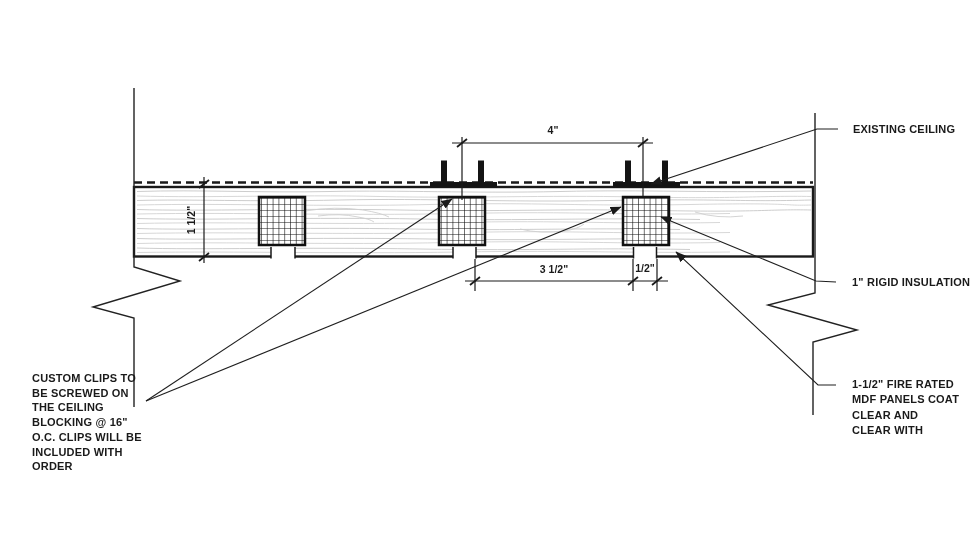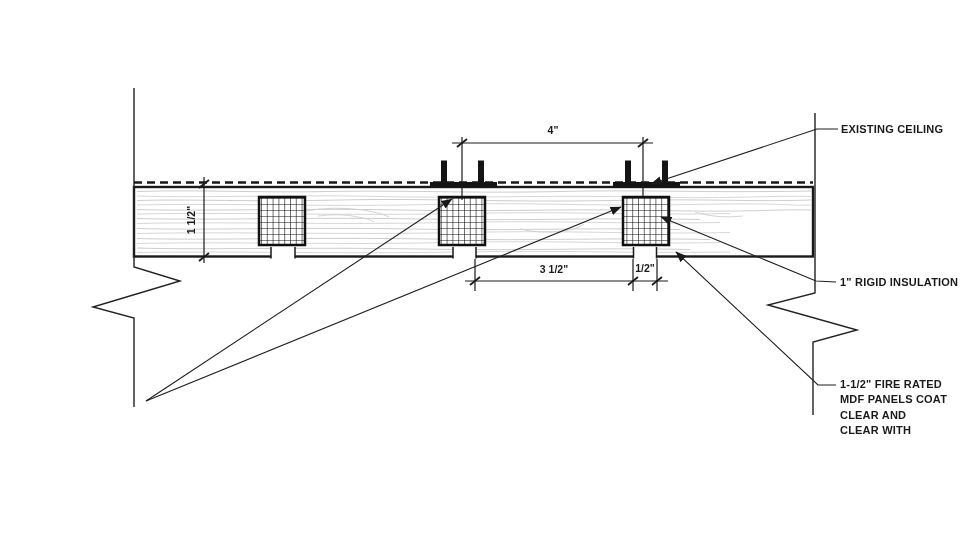--- a/index.html
+++ b/index.html
@@ -3,21 +3,21 @@
 <meta charset="utf-8">
 <style>
   html,body{margin:0;padding:0;background:#ffffff;}
   .canvas{
     position:relative;width:980px;height:535px;background:#ffffff;
     font-family:"Liberation Sans",sans-serif;overflow:hidden;
   }
   svg{position:absolute;left:0;top:0;}
   .lbl{
     position:absolute;font-size:11px;font-weight:bold;color:#1a1a1a;
-    letter-spacing:.2px;line-height:14.7px;white-space:nowrap;
+    letter-spacing:.2px;line-height:14.7px;white-space:nowrap;margin-left:12px;
   }
   .lbl.multi{white-space:normal;}
   .dim{
     position:absolute;font-size:10.5px;font-weight:bold;color:#1a1a1a;
     transform:translate(-50%,-50%);white-space:nowrap;
   }
   .dim.rot{transform:translate(-50%,-50%) rotate(-90deg);}
   .mdf-line,.clips-line{display:block;}
 </style>
 </head>
@@ -139,14 +139,23 @@
 
   <div class="lbl" style="left:840px;top:275px">1" RIGID INSULATION</div>
 
   <div class="lbl multi" style="left:840px;top:377px;width:135px;line-height:15.4px">
     <span class="mdf-line">1-1/2" FIRE RATED</span>
     <span class="mdf-line">MDF PANELS COAT</span>
     <span class="mdf-line">CLEAR AND</span>
     <span class="mdf-line">CLEAR WITH</span>
   </div>
 
+  <div class="lbl multi" style="left:20px;top:371px;width:125px;line-height:14.7px">
+    <span class="clips-line">CUSTOM CLIPS TO</span>
+    <span class="clips-line">BE SCREWED ON</span>
+    <span class="clips-line">THE CEILING</span>
+    <span class="clips-line">BLOCKING @ 16"</span>
+    <span class="clips-line">O.C. CLIPS WILL BE</span>
+    <span class="clips-line">INCLUDED WITH</span>
+    <span class="clips-line">ORDER</span>
+  </div>
 
 </div>
 
 </body></html>

